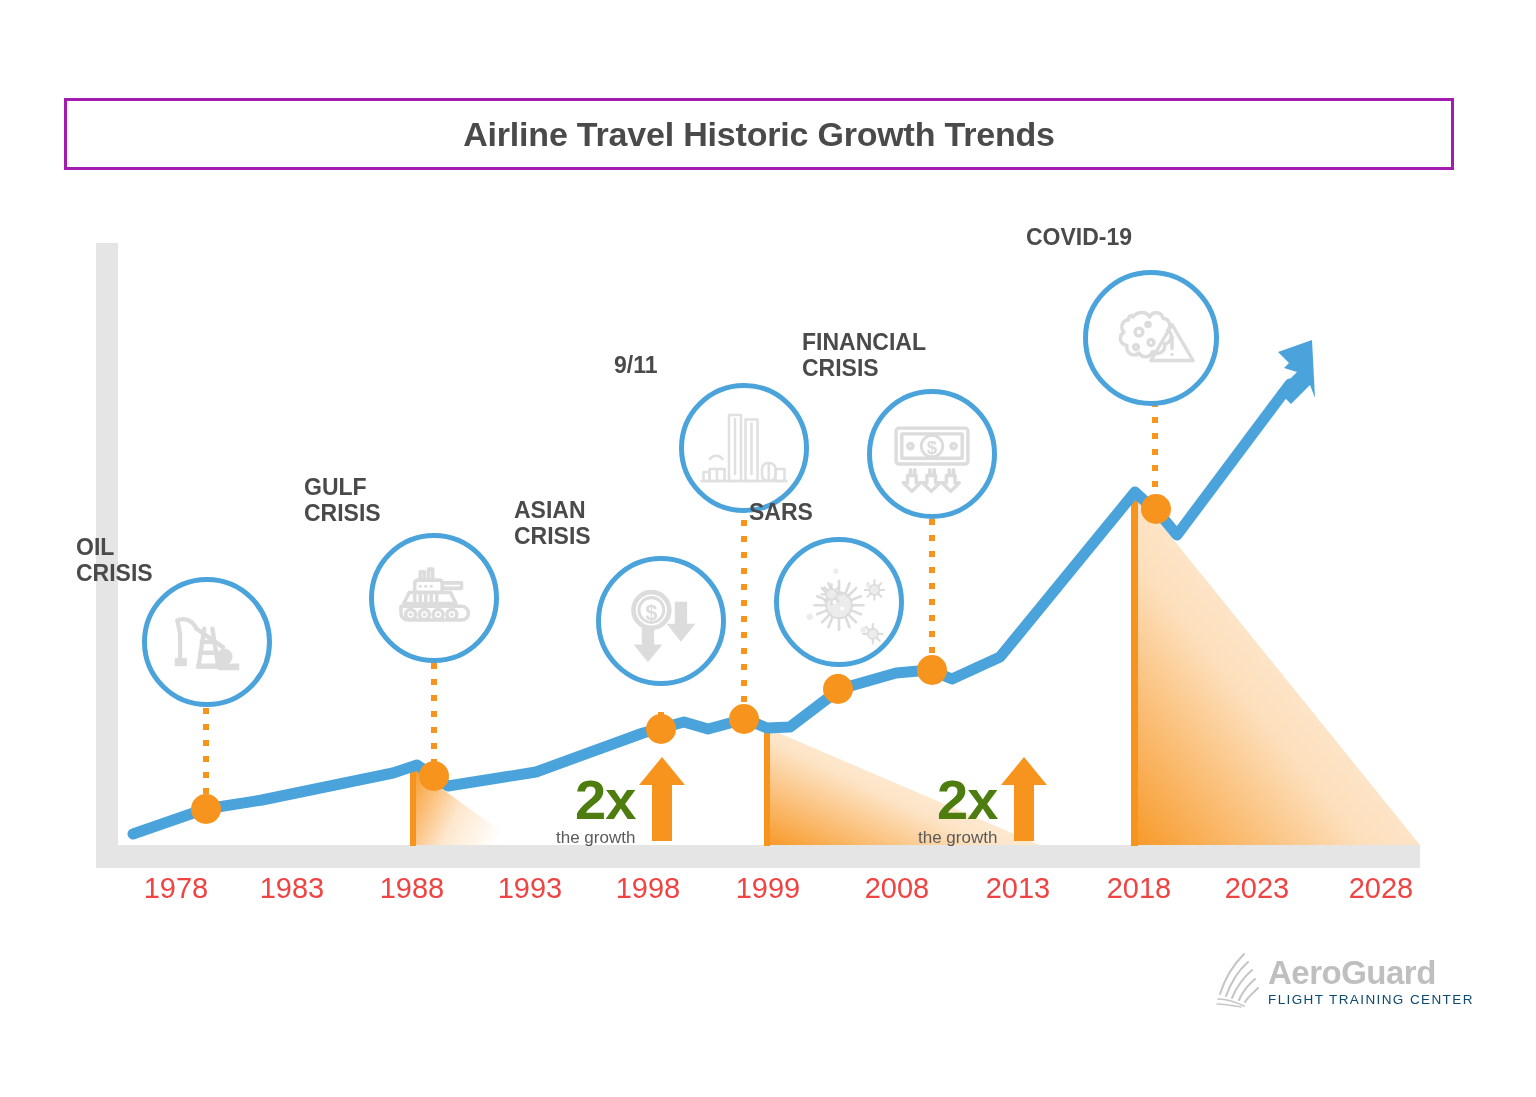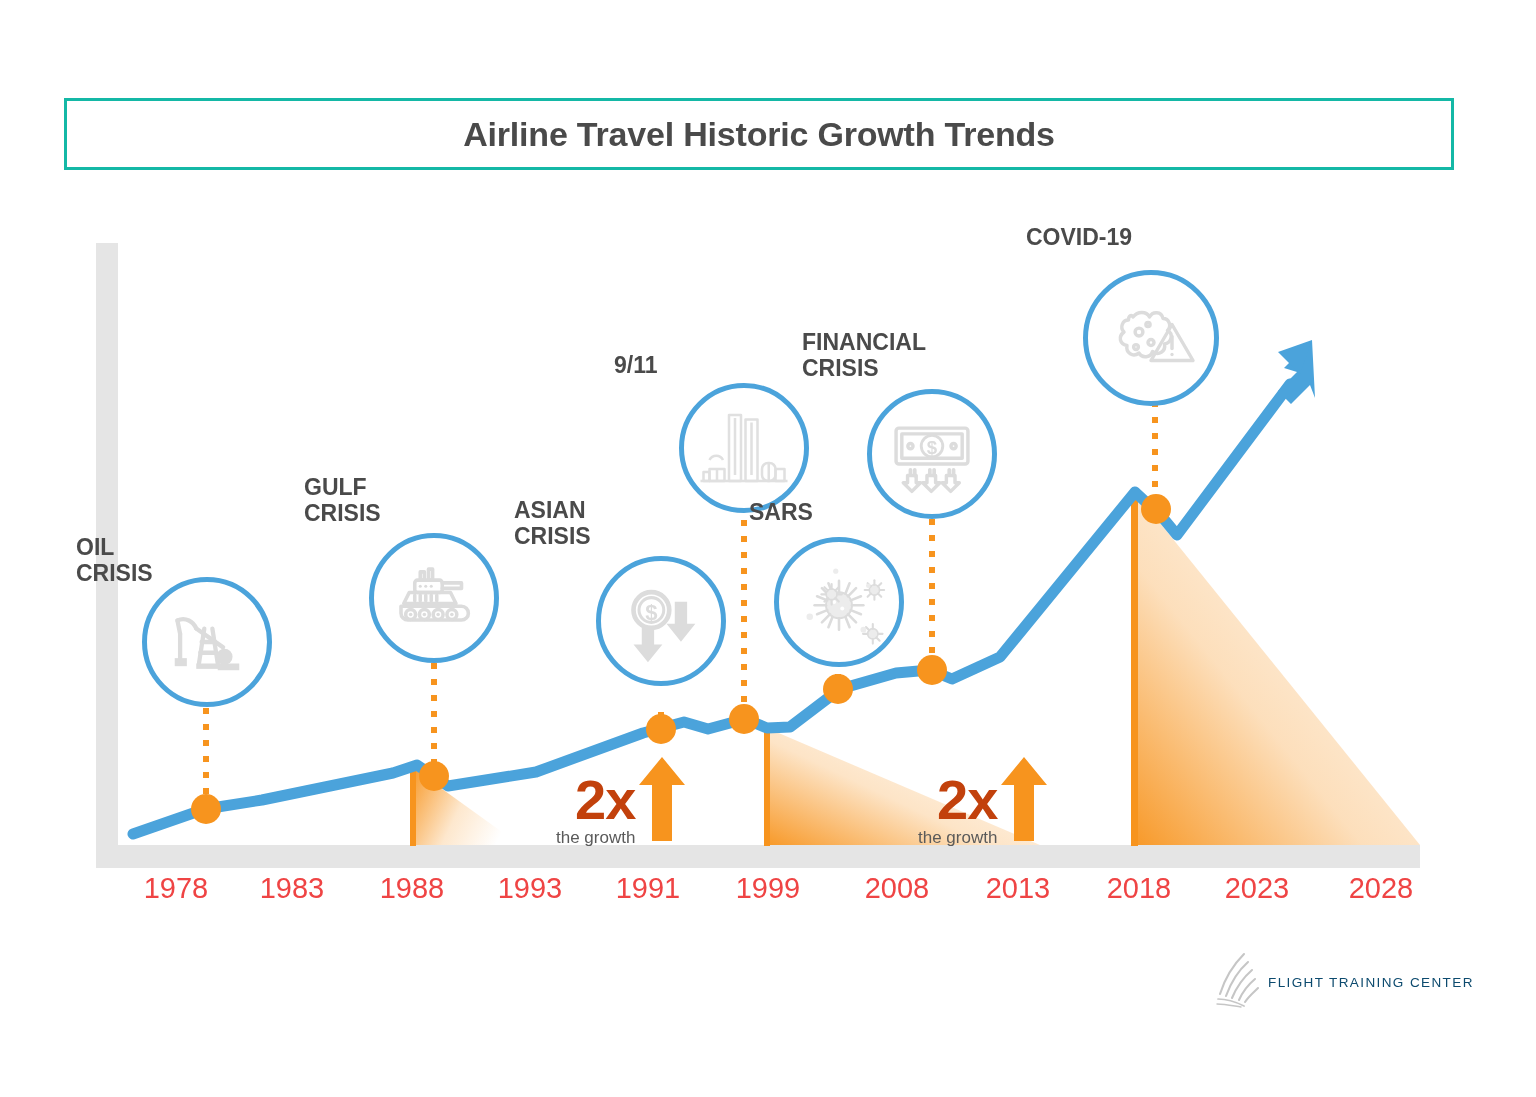--- a/index.html
+++ b/index.html
@@ -21,21 +21,21 @@
     height: 1097px;
   }
 
   
   #title-box {
     position: absolute;
     left: 64px;
     top: 98px;
     width: 1390px;
     height: 72px;
-    border: 3px solid #14b8a6;
+    border: 3px solid #a21caf;
     box-sizing: border-box;
     background: #ffffff;
     display: flex;
     align-items: center;
     justify-content: center;
   }
   #title-text {
     font-size: 34px;
     font-weight: bold;
     color: #4a4a4a;
@@ -114,21 +114,21 @@
   }
   .growth-text {
     display: flex;
     flex-direction: column;
     align-items: flex-end;
     margin-right: 2px;
   }
   .growth-big {
     font-size: 56px;
     font-weight: bold;
-    color: #c2410c;
+    color: #4d7c0f;
     line-height: 0.92;
     letter-spacing: -1px;
   }
   .growth-small {
     font-size: 17px;
     color: #5a5a5a;
     line-height: 1.2;
     margin-top: 2px;
   }
   .growth-arrow { margin-bottom: 1px; }
@@ -226,21 +226,21 @@
       <circle cx="838" cy="689" r="15"></circle>
       <circle cx="932" cy="670" r="15"></circle>
       <circle cx="1156" cy="509" r="15"></circle>
     </g>
   </svg>
 
   <div class="tick-label" style="left:176px">1978</div>
   <div class="tick-label" style="left:292px">1983</div>
   <div class="tick-label" style="left:412px">1988</div>
   <div class="tick-label" style="left:530px">1993</div>
-  <div class="tick-label" style="left:648px">1991</div>
+  <div class="tick-label" style="left:648px">1998</div>
   <div class="tick-label" style="left:768px">1999</div>
   <div class="tick-label" style="left:897px">2008</div>
   <div class="tick-label" style="left:1018px">2013</div>
   <div class="tick-label" style="left:1139px">2018</div>
   <div class="tick-label" style="left:1257px">2023</div>
   <div class="tick-label" style="left:1381px">2028</div>
 
   <div class="event-label" style="left:206px; top:535px">OIL
 CRISIS</div>
   <div class="event-circle" style="left:142px; top:577px; width:130px; height:130px">
@@ -464,17 +464,18 @@
         <path d="M30 4 C20 14 11 28 6 44"></path>
         <path d="M34 12 C25 20 17 32 12 46"></path>
         <path d="M38 20 C30 27 23 36 18 48"></path>
         <path d="M41 29 C35 34 29 41 25 50"></path>
         <path d="M44 38 C40 42 35 46 31 52"></path>
         <path d="M4 49 C12 49 22 52 30 56" stroke-width="1.7"></path>
         <path d="M3 54 C11 54 20 56 27 57" stroke-width="1.4"></path>
       </svg>
     </span>
     <div style="display:flex; flex-direction:column;">
+      <div id="logo-word">AeroGuard</div>
       <div id="logo-sub">FLIGHT TRAINING CENTER</div>
     </div>
   </div>
 
 </div>
 
 </body></html>

